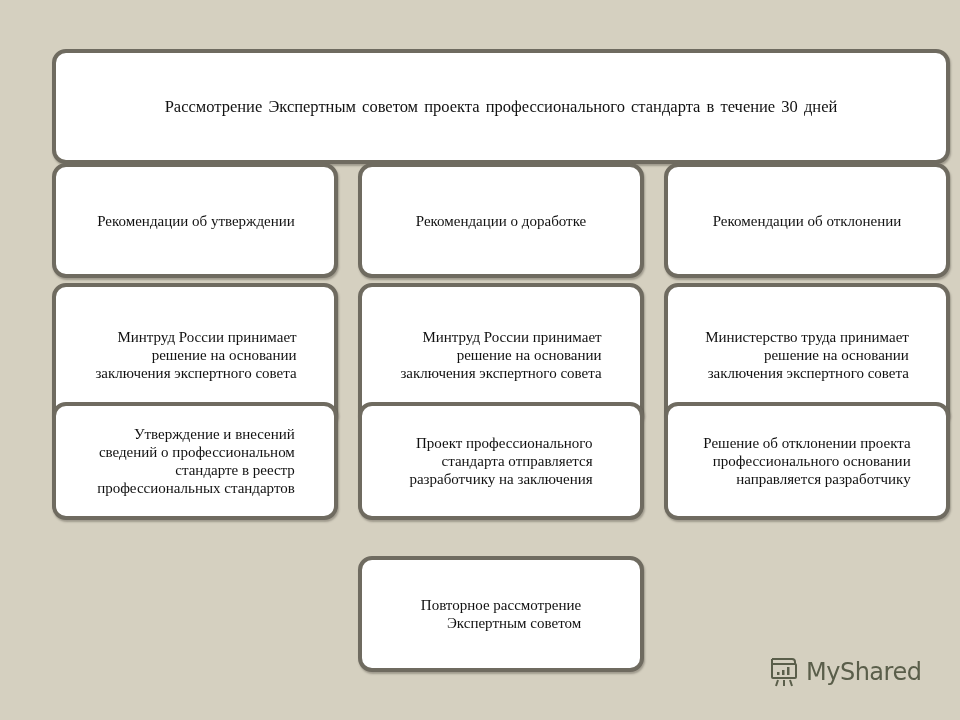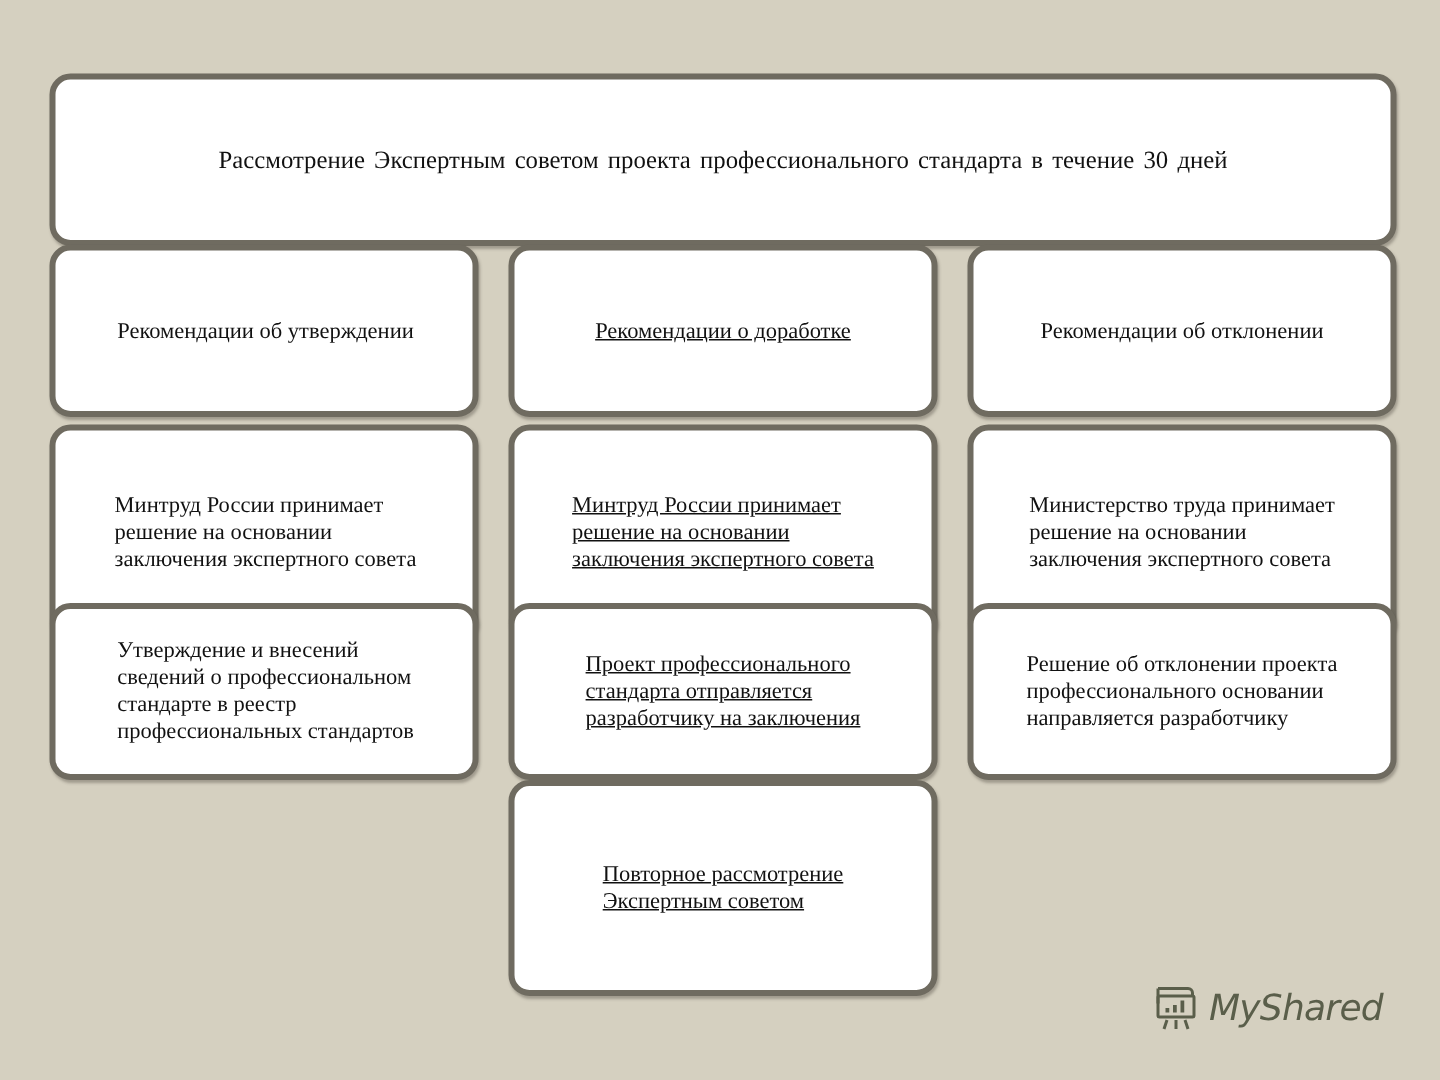--- a/index.html
+++ b/index.html
@@ -10,40 +10,41 @@
     font-family: "Liberation Serif", "DejaVu Serif", serif;
   }
   .box {
     position: absolute;
     box-sizing: border-box;
     background: #ffffff;
     border: 4px solid #6f6b60;
     border-radius: 14px;
     box-shadow: 1px 2px 2px rgba(60,55,45,0.35);
     display: flex; align-items: center; justify-content: center;
-    text-align: left;
+    text-align: right;
     color: #111;
     padding: 0 10px;
+    margin-left: 19px;
   }
   .box span { display: block; white-space: pre-line; }
   .top { left: 33px; top: 49px; width: 898px; height: 115px; font-size: 16.5px; word-spacing: 2px; }
   .small { font-size: 15px; line-height: 18px; }
   .c1 { left: 33px; width: 286px; padding-left: 12px; }
-  .c2 { left: 339px; width: 286px; text-decoration: underline; }
+  .c2 { left: 339px; width: 286px; }
   .c3 { left: 645px; width: 286px; }
   .r1 { top: 163px; height: 115px; }
   .r2 { top: 283px; height: 144px; }
   .r3 { top: 402px; height: 118px; }
-  .r4 { top: 520px; height: 144px; }
+  .r4 { top: 556px; height: 116px; }
   .watermark {
     position: absolute; left: 766px; top: 655px;
     display: flex; align-items: center; gap: 6px;
     color: #5a5e4a;
     font-family: "DejaVu Sans", sans-serif;
-    font-size: 24px; letter-spacing: -0.5px; font-style: italic;
+    font-size: 24px; letter-spacing: -0.5px;
   }
   .watermark svg { display: block; }
 </style>
 </head>
 <body>
 
 <div class="box top">
   <span>Рассмотрение  Экспертным  советом проекта профессионального стандарта в течение 30 дней</span>
 </div>
 

